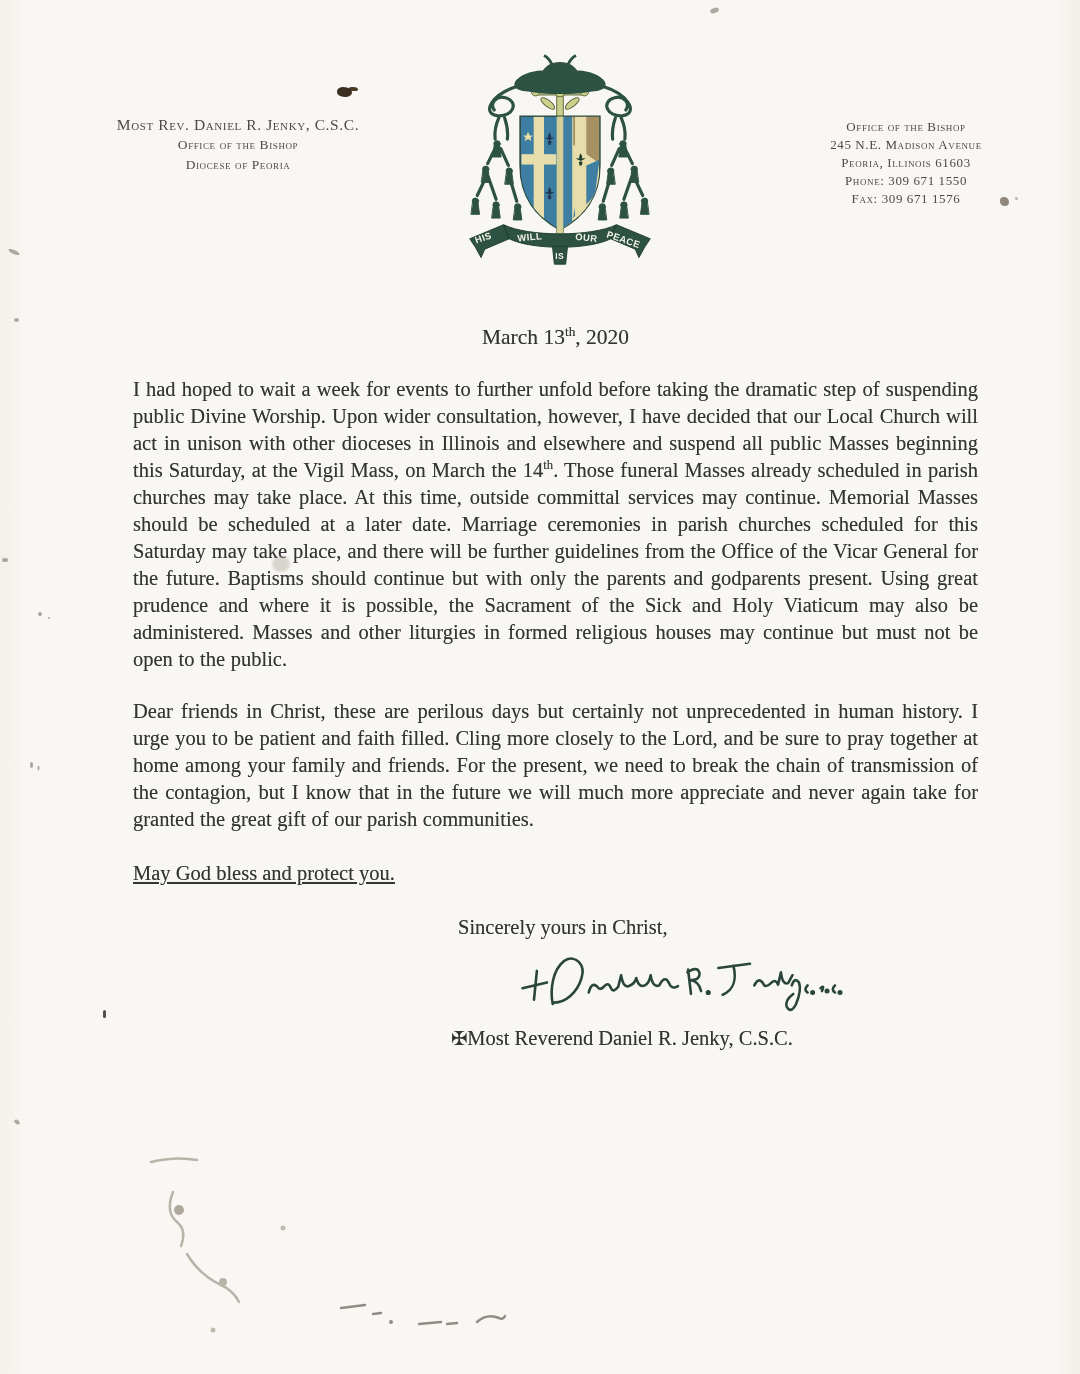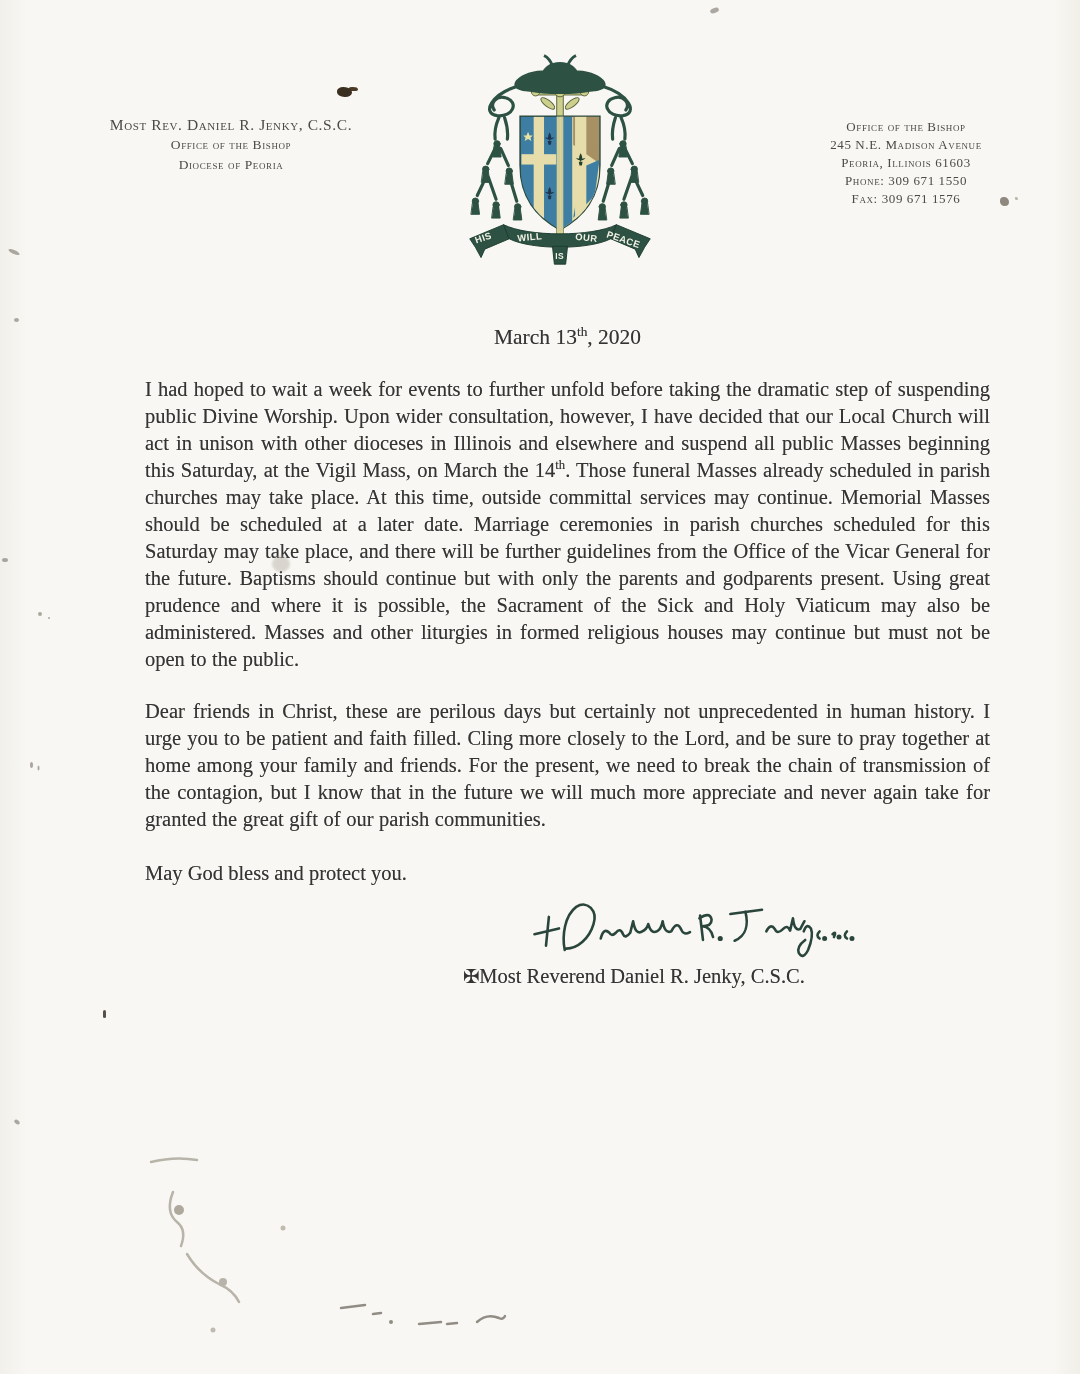--- a/index.html
+++ b/index.html
@@ -7,39 +7,39 @@
   .page{
     position:relative;
     width:1080px;height:1374px;
     margin:0 auto;
     background:linear-gradient(90deg,#f2f0ea 0%,#f8f7f3 2.5%,#f8f7f3 97.5%,#f1efe8 100%);
     overflow:hidden;
     color:#343434;
   }
   
   .lh{position:absolute;text-align:center;color:#4d4a45;font-variant:small-caps;letter-spacing:.6px;}
-  .lh-left{left:89px;top:114px;width:284px;}
+  .lh-left{left:96px;top:114px;width:284px;}
   .lh-left .l1{font-size:15.5px;line-height:21px;}
   .lh-left .l2,.lh-left .l3{font-size:13.5px;line-height:20px;}
   .lh-right{left:798px;top:118px;width:216px;}
   .lh-right div{font-size:13px;line-height:18px;}
   .crest{position:absolute;left:466px;top:54px;width:188px;height:222px;}
   .crest svg{width:100%;height:100%;}
   
-  .letter{position:absolute;left:145px;top:324px;width:845px;font-size:20.5px;line-height:27px;
+  .letter{position:absolute;left:133px;top:324px;width:845px;font-size:20.5px;line-height:27px;
           text-shadow:0 0 .5px rgba(40,40,40,.45);}
   .date{text-align:center;font-size:21.5px;}
   .salutation{margin-top:21px;}
   .para{margin-top:25px;text-align:justify;word-spacing:.5px;}
-  .blessing{margin-top:27px;}
+  .blessing{margin-top:27px;text-decoration:underline;}
   .closing{margin-top:27px;margin-left:325px;}
   sup{font-size:.62em;vertical-align:super;line-height:0;}
   .sig-script{margin-top:4px;margin-left:308px;width:474px;height:72px;}
   .sig-script svg{width:100%;height:100%;}
-  .sig-name{margin-top:0;margin-left:318px;}
+  .sig-name{margin-top:8px;margin-left:318px;}
   .cross-glyph{font-family:"DejaVu Sans",sans-serif;font-size:.95em;}
   .sig-title{margin-left:386px;letter-spacing:.5px;}
   
   .art{position:absolute;pointer-events:none;}
   .blot{background:#3b2f20;border-radius:45% 60% 50% 55%;}
   .speck{background:#6e675c;border-radius:50%;}
   .faint{opacity:.55;}
   .smudge svg{display:block;}
 </style>
 </head>
@@ -157,20 +157,21 @@
   <div class="letter">
     <div class="date"><span>March 13</span><sup>th</sup><span>, 2020</span></div>
 
 
     <div class="para"><span>I had hoped to wait a week for events to further unfold before taking the dramatic step of suspending public Divine Worship.  Upon wider consultation, however, I have decided that our Local Church will act in unison with other dioceses in Illinois and elsewhere and suspend all public Masses beginning this Saturday, at the Vigil Mass, on March the 14</span><sup>th</sup><span>.   Those funeral Masses already scheduled in parish churches may take place.  At this time, outside committal services may continue.   Memorial Masses should be scheduled at a later date.  Marriage ceremonies in parish churches scheduled for this Saturday may take place, and there will be further guidelines from the Office of the Vicar General for the future.  Baptisms should continue but with only the parents and godparents present.  Using great prudence and where it is possible, the Sacrament of the Sick and Holy Viaticum may also be administered.  Masses and other liturgies in formed religious houses may continue but must not be open to the public.</span></div>
 
     <div class="para">Dear friends in Christ, these are perilous days but certainly not unprecedented in human history.  I urge you to be patient and faith filled.  Cling more closely to the Lord, and be sure to pray together at home among your family and friends.   For the present, we need to break the chain of transmission of the contagion, but I know that in the future we will much more appreciate and never again take for granted the great gift of our parish communities.</div>
 
     <div class="blessing">May God bless and protect you.</div>
 
+    <div class="closing">Sincerely yours in Christ,</div>
 
     <div class="sig-script" aria-label="+ Daniel R. Jenky c.s.c.">
       <svg viewBox="0 0 480 100">
         <g fill="none" stroke-width="3.6" stroke-linecap="round" stroke-linejoin="round" stroke="#2a463c">
           <path d="M24,60 L58,52 M44,36 L40,76"></path>
           <path d="M66,82 C62,62 66,34 82,22 C98,12 112,28 106,46 C100,66 84,80 68,80"></path>
           <path d="M116,66 Q120,50 128,58 Q131,64 137,58 Q143,50 147,60 Q150,67 157,58 L161,42 Q164,60 172,57 Q180,54 182,46 Q186,60 194,56 Q200,53 202,42 Q205,60 214,56 Q222,40 228,54 Q231,62 240,57"></path>
           <path d="M254,34 L258,68 M253,38 Q268,28 270,40 Q270,49 257,49 Q269,50 272,64"></path>
           <circle cx="282" cy="66" r="1.8" fill="#2a463c"></circle>
           <path d="M296,32 L340,26"></path>

